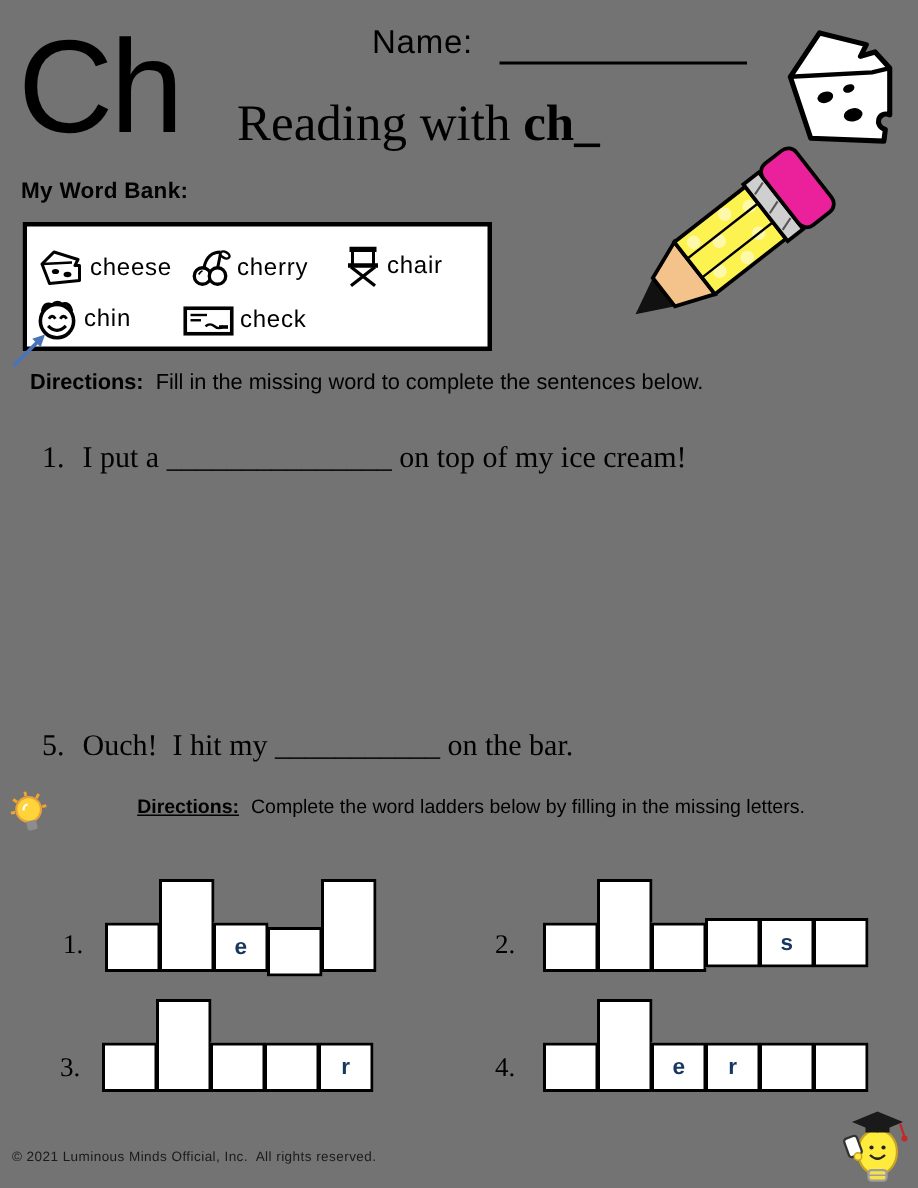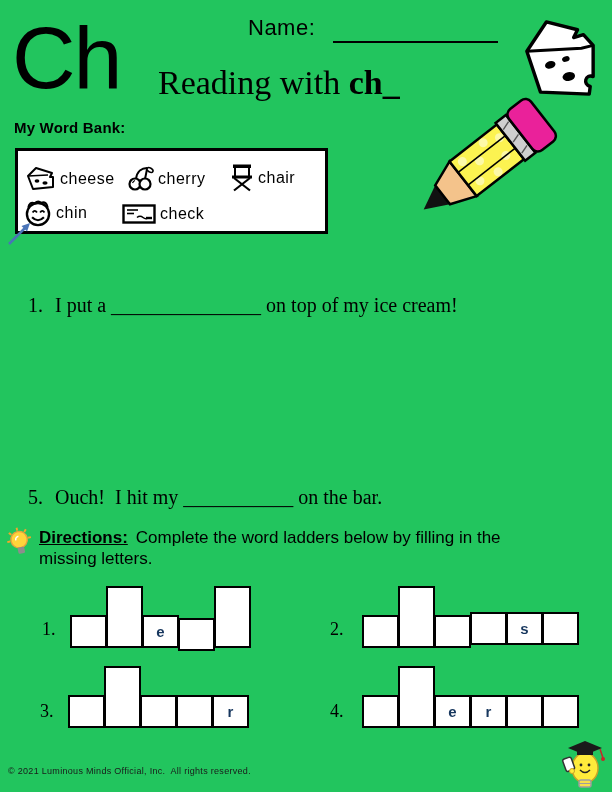--- a/index.html
+++ b/index.html
@@ -1,17 +1,17 @@
 <!DOCTYPE html>
 <html><head>
 <meta charset="utf-8">
 <style>
   html,body { margin:0; padding:0; background:#888; }
   .page {
-    position:relative; width:612px; height:792px; background:#22c55e;
+    position:relative; width:612px; height:792px; background:#737373;
     margin:0 auto; overflow:hidden;
     font-family:"Liberation Sans", sans-serif; color:#000;
   }
   .abs { position:absolute; }
 
   
   .big-letter { left:12px; top:14px; font-size:88px; line-height:1; font-weight:400; letter-spacing:-2px; }
   .name-label { left:248px; top:15px; font-size:22px; letter-spacing:0.5px; }
   .name-line  { left:333px; top:17px; width:165px; height:24px; border-bottom:2.5px solid #000; }
   .title { left:158px; top:64px; font-family:"Liberation Serif", serif; font-size:34px; }
@@ -21,21 +21,21 @@
   .wb-label { left:14px; top:119px; font-size:15px; font-weight:700; letter-spacing:0.2px; }
   .wb-box { left:15px; top:148px; width:307px; height:80px; border:3px solid #000; background:#fff; }
   .wb-item { position:absolute; display:flex; align-items:center; }
   .wb-word { font-size:16px; letter-spacing:0.5px; margin-left:4px; }
 
   
   .dir1 { left:20px; top:247px; width:560px; font-size:14.5px; }
   .dir-label { font-weight:700; }
   .dir-text { margin-left:8px; white-space:pre-wrap; }
   .dir2-wrap { left:6px; top:527px; display:flex; align-items:flex-start; }
-  .dir2-text { margin-left:6px; width:516px; font-size:17px; line-height:21px; }
+  .dir2-text { margin-left:23px; width:516px; font-size:13px; line-height:21px;text-align:center; }
   .dir2-text .dir-label { text-decoration:underline; }
 
   
   .sentence { position:absolute; left:28px; font-family:"Liberation Serif", serif; font-size:20px; white-space:pre; }
   .snum { display:inline-block; width:27px; }
 
   
   .ladder { position:absolute; display:flex; align-items:flex-end; }
   .cell { position:relative; box-sizing:border-box; width:37px; height:33px; background:#fff;
           border:2.5px solid #000; margin-left:-1px; display:flex; align-items:center; justify-content:center; }
@@ -157,20 +157,23 @@
     </div>
   </div>
 
   <div class="abs" style="left:4px; top:219px;">
     <svg width="30" height="28" viewBox="0 0 30 28">
       <line x1="5" y1="25" x2="21" y2="9" stroke="#4A74B8" stroke-width="2.5"></line>
       <polygon points="26,4 23.1,12.5 17.5,6.9" fill="#4A74B8"></polygon>
     </svg>
   </div>
 
+  <div class="abs dir1">
+    <span class="dir-label">Directions:</span><span class="dir-text">Fill in the missing word to complete the sentences below.</span>
+  </div>
 
   <div class="sentence" style="top:294px;"><span class="snum">1.</span><span>I put a _______________ on top of my ice cream!</span></div>
   <div class="sentence" style="top:486px;"><span class="snum">5.</span><span>Ouch!  I hit my ___________ on the bar.</span></div>
 
   <div class="abs dir2-wrap">
     <svg width="27" height="29" viewBox="0 0 28 30">
       <g transform="rotate(-12 14 15)">
         <line x1="14" y1="0.5" x2="14" y2="3.5" stroke="#F4A62A" stroke-width="2"></line>
         <line x1="5" y1="4" x2="7.2" y2="6.5" stroke="#F4A62A" stroke-width="2"></line>
         <line x1="23" y1="4" x2="20.8" y2="6.5" stroke="#F4A62A" stroke-width="2"></line>

